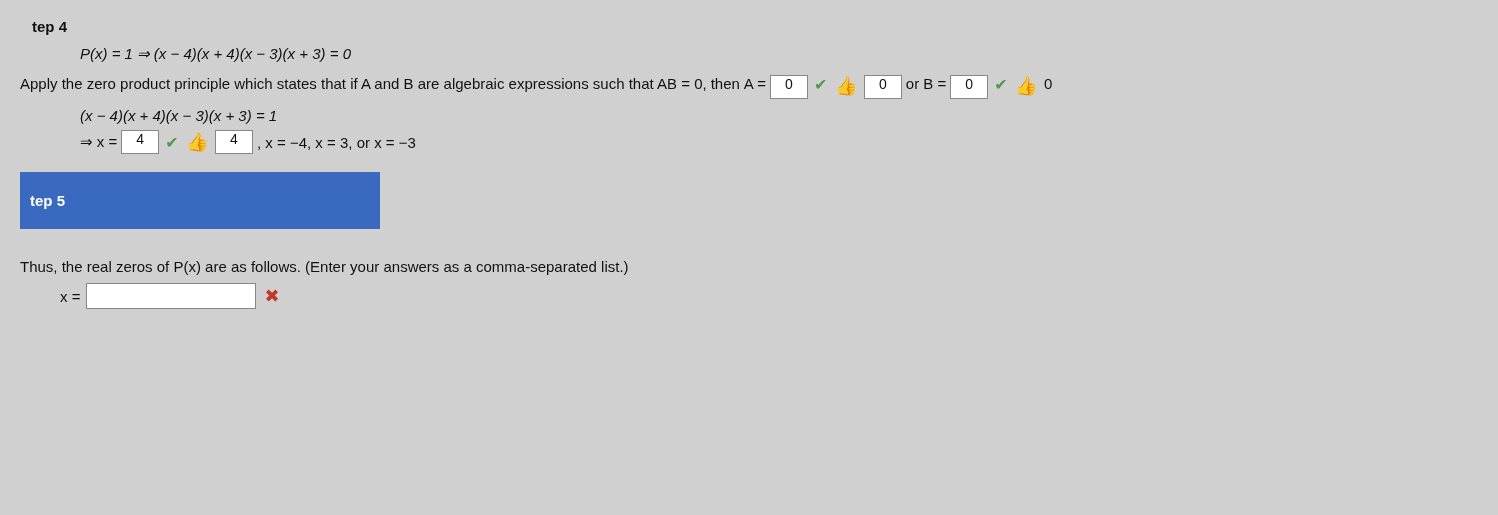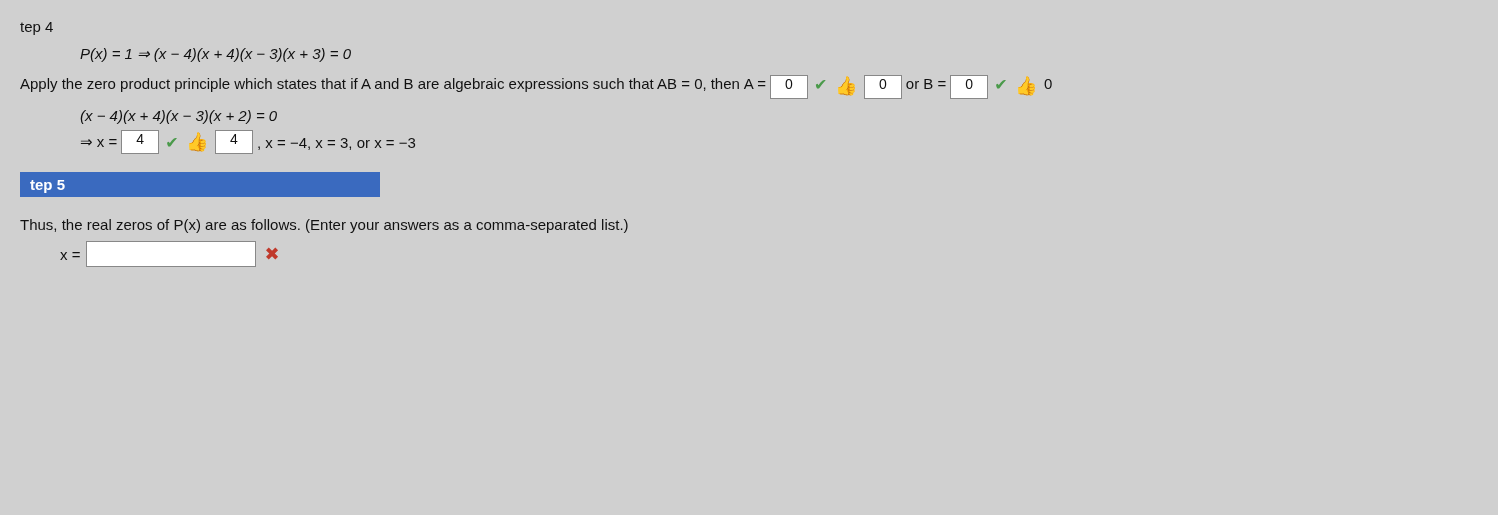--- a/index.html
+++ b/index.html
@@ -6,30 +6,31 @@
     body {
       background: #d0d0d0;
       font-family: Arial, sans-serif;
       font-size: 15px;
       color: #111;
       width: 1498px;
       min-height: 515px;
       padding: 18px 20px;
     }
     .step-header {
-      font-weight: normal;
+      font-weight: bold;
       font-size: 15px;
       margin-bottom: 10px;
+      margin-left: 12px;
     }
     .step-bar {
       background: #3a6abf;
       color: #fff;
       font-weight: bold;
       font-size: 15px;
-      padding: 4px 10px;
+      padding: 20px 10px;
       display: inline-block;
       width: 360px;
       margin-bottom: 10px;
     }
     .content-block {
       margin-bottom: 12px;
     }
     .math-line {
       margin: 6px 0 6px 60px;
       font-style: italic;
@@ -65,21 +66,21 @@
       margin-bottom: 8px;
     }
     .result-line {
       margin: 4px 0 4px 60px;
       display: flex;
       align-items: center;
       flex-wrap: wrap;
       gap: 4px;
     }
     .step5-content {
-      margin-top: 9px;
+      margin-top: 19px;
     }
     .x-input-row {
       margin: 8px 0 0 40px;
       display: flex;
       align-items: center;
       gap: 6px;
     }
     .x-input {
       border: 1px solid #888;
       background: #fff;
@@ -110,21 +111,21 @@
     <span class="thumb-icon">👍</span>
     <span class="inline-input">0</span>
     <span>or B =</span>
     <span class="inline-input">0</span>
     <span class="check-icon">✔</span>
     <span class="thumb-icon">👍</span>
     <span>0</span>
   </div>
 
   <div class="math-line">
-    <span>(x − 4)(x + 4)(x − 3)(x + 2) = 0</span>
+    <span>(x − 4)(x + 4)(x − 3)(x + 3) = 1</span>
   </div>
 
   <div class="result-line">
     <span>⇒ x =</span>
     <span class="inline-input">4</span>
     <span class="check-icon">✔</span>
     <span class="thumb-icon">👍</span>
     <span class="inline-input">4</span>
     <span>, x = −4, x = 3, or x = −3</span>
   </div>

